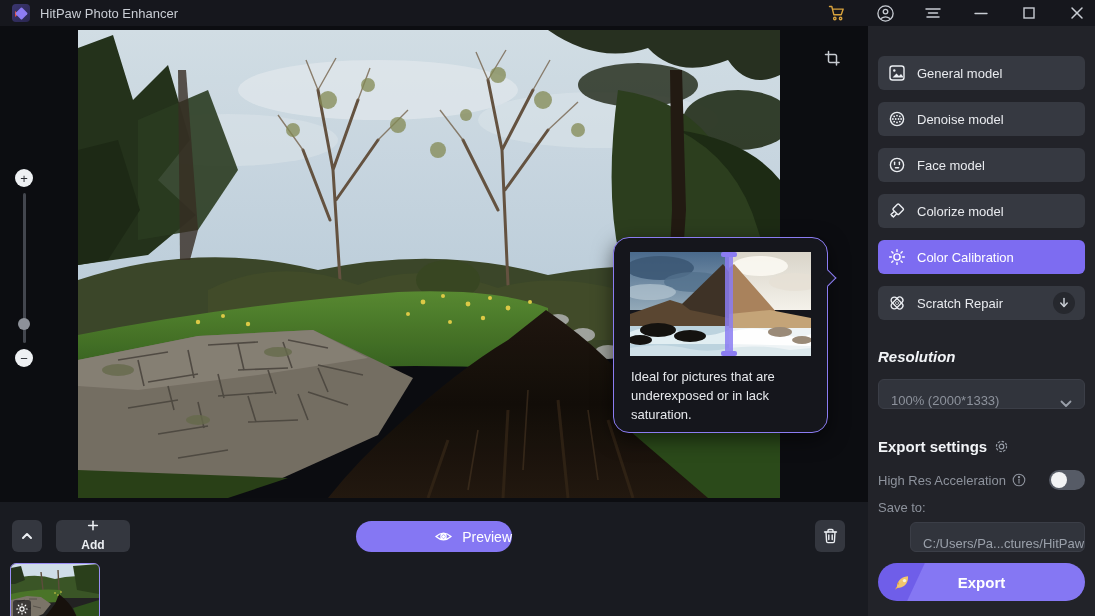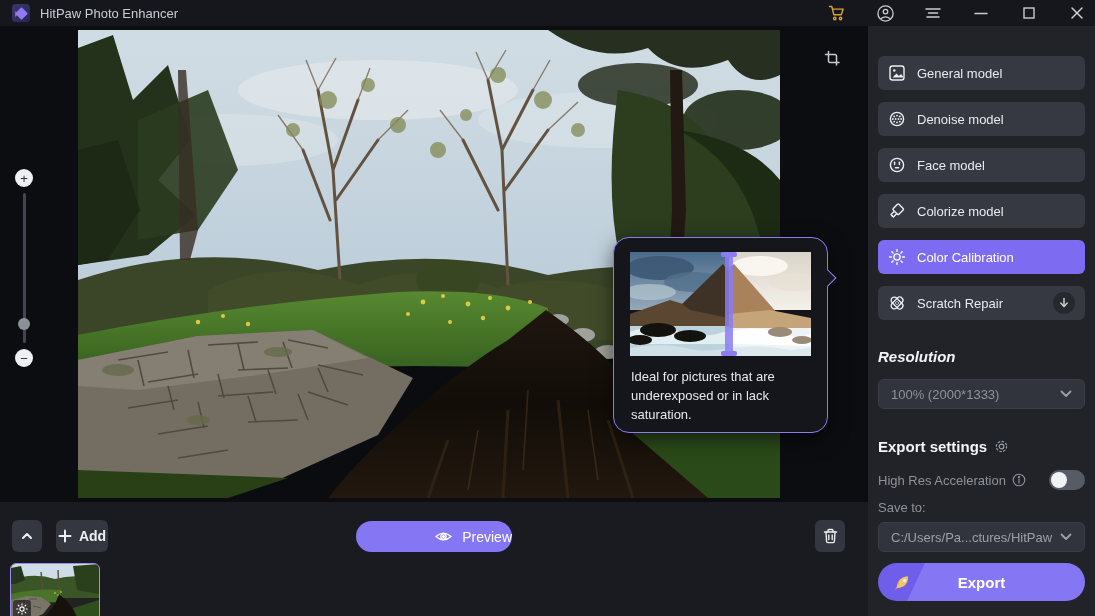--- a/index.html
+++ b/index.html
@@ -38,21 +38,21 @@
   .tooltip .arrow { position:absolute; right:-7px; top:34px; width:12px; height:12px; background:#15161c;
              border-top:1px solid #8b7cf2; border-right:1px solid #8b7cf2; transform:rotate(45deg); }
   .tt-img { display:block; margin:14px auto 0; width:181px; height:104px; border-radius:2px; }
   .tt-text { padding:11px 17px 0; font-size:13px; line-height:19px; color:#e6e8ec; }
 
   
   .bottombar { position:absolute; top:476px; left:0; width:868px; height:114px; background:#191b21; }
   .bb-btn { position:absolute; top:18px; height:32px; background:#34373f; border-radius:6px;
             display:flex; align-items:center; justify-content:center; color:#eceff3; }
   .collapse-btn { left:12px; width:30px; }
-  .add-btn { left:56px; width:52px; gap:7px; font-size:14px; font-weight:bold; }
+  .add-btn { left:56px; width:74px; gap:7px; font-size:12px; font-weight:bold;flex-direction:column; }
   .trash-btn { left:815px; width:30px; }
   .preview-btn { position:absolute; top:19px; left:356px; width:156px; height:31px; border-radius:16px;
             background:#8577f3; display:flex; align-items:center; justify-content:flex-end; gap:9px;
             color:#fff; font-size:14px; }
   .thumb { position:absolute; left:10px; top:61px; width:90px; height:60px; border:1px solid #9a8ef5;
             border-radius:6px; overflow:hidden; background:#222; }
   .thumb svg { display:block; }
   .thumb-badge { position:absolute; left:2px; bottom:4px; width:18px; height:18px; background:rgba(16,17,22,.6);
             border-radius:3px; display:flex; align-items:center; justify-content:center; }
 
@@ -60,28 +60,28 @@
   .sidebar { position:absolute; top:26px; right:0; width:227px; height:590px; background:#222329; padding:16px 10px 0; }
   .sb-header { display:flex; align-items:center; gap:7px; height:20px; font-size:15px; font-weight:bold; color:#f2f4f7; }
   .model-btn { display:flex; align-items:center; gap:11px; height:34px; margin-top:12px; padding:16px 10px;
                background:#363941; border-radius:6px; font-size:13px; color:#e8eaee; }
   .model-btn.first { margin-top:14px; }
   .model-btn.selected { background:#7d6cf1; color:#fff; }
   .model-btn .grow { flex:1; }
   .dl-circle { width:22px; height:22px; border-radius:50%; background:#26282e; display:flex; align-items:center; justify-content:center; }
   .h-res { margin-top:26px;font-style:italic; }
   .dropdown { margin-top:13px; height:30px; background:#31343c; border:1px solid #3b3e47; border-radius:6px;
-              display:flex; align-items:center; padding:8px 12px; font-size:13px; color:#8d929c; }
+              display:flex; align-items:flex-end; padding:0 12px; font-size:13px; color:#8d929c; }
   .dropdown .grow { flex:1; }
   .h-exp { margin-top:27px; }
   .hra-row { margin-top:14px; height:20px; display:flex; align-items:center; gap:6px; font-size:13px; color:#8d929c; }
   .toggle { margin-left:auto; width:36px; height:20px; border-radius:10px; background:#565b66; position:relative; }
   .toggle .knob { position:absolute; left:2px; top:2px; width:16px; height:16px; border-radius:50%; background:#f2f3f5; }
   .saveto { margin-top:10px; height:16px; font-size:13px; color:#8d929c; }
-  .dropdown.path { margin-top:6px; color:#9aa0aa; }
+  .dropdown.path { margin-top:6px; color:#9aa0aa;margin-left:32px; }
   .export-btn { position:relative; margin-top:11px; height:38px; border-radius:19px; overflow:hidden;
                 background:linear-gradient(115deg,#6f5ee9 0px,#6f5ee9 42px,#8577f3 43px);
                 display:flex; align-items:center; justify-content:center; color:#fff; font-size:15px; font-weight:bold; }
   .export-btn .rocket { position:absolute; left:15px; top:9px; }
 </style>
 </head>
 <body>
 
 <div class="window">
 

